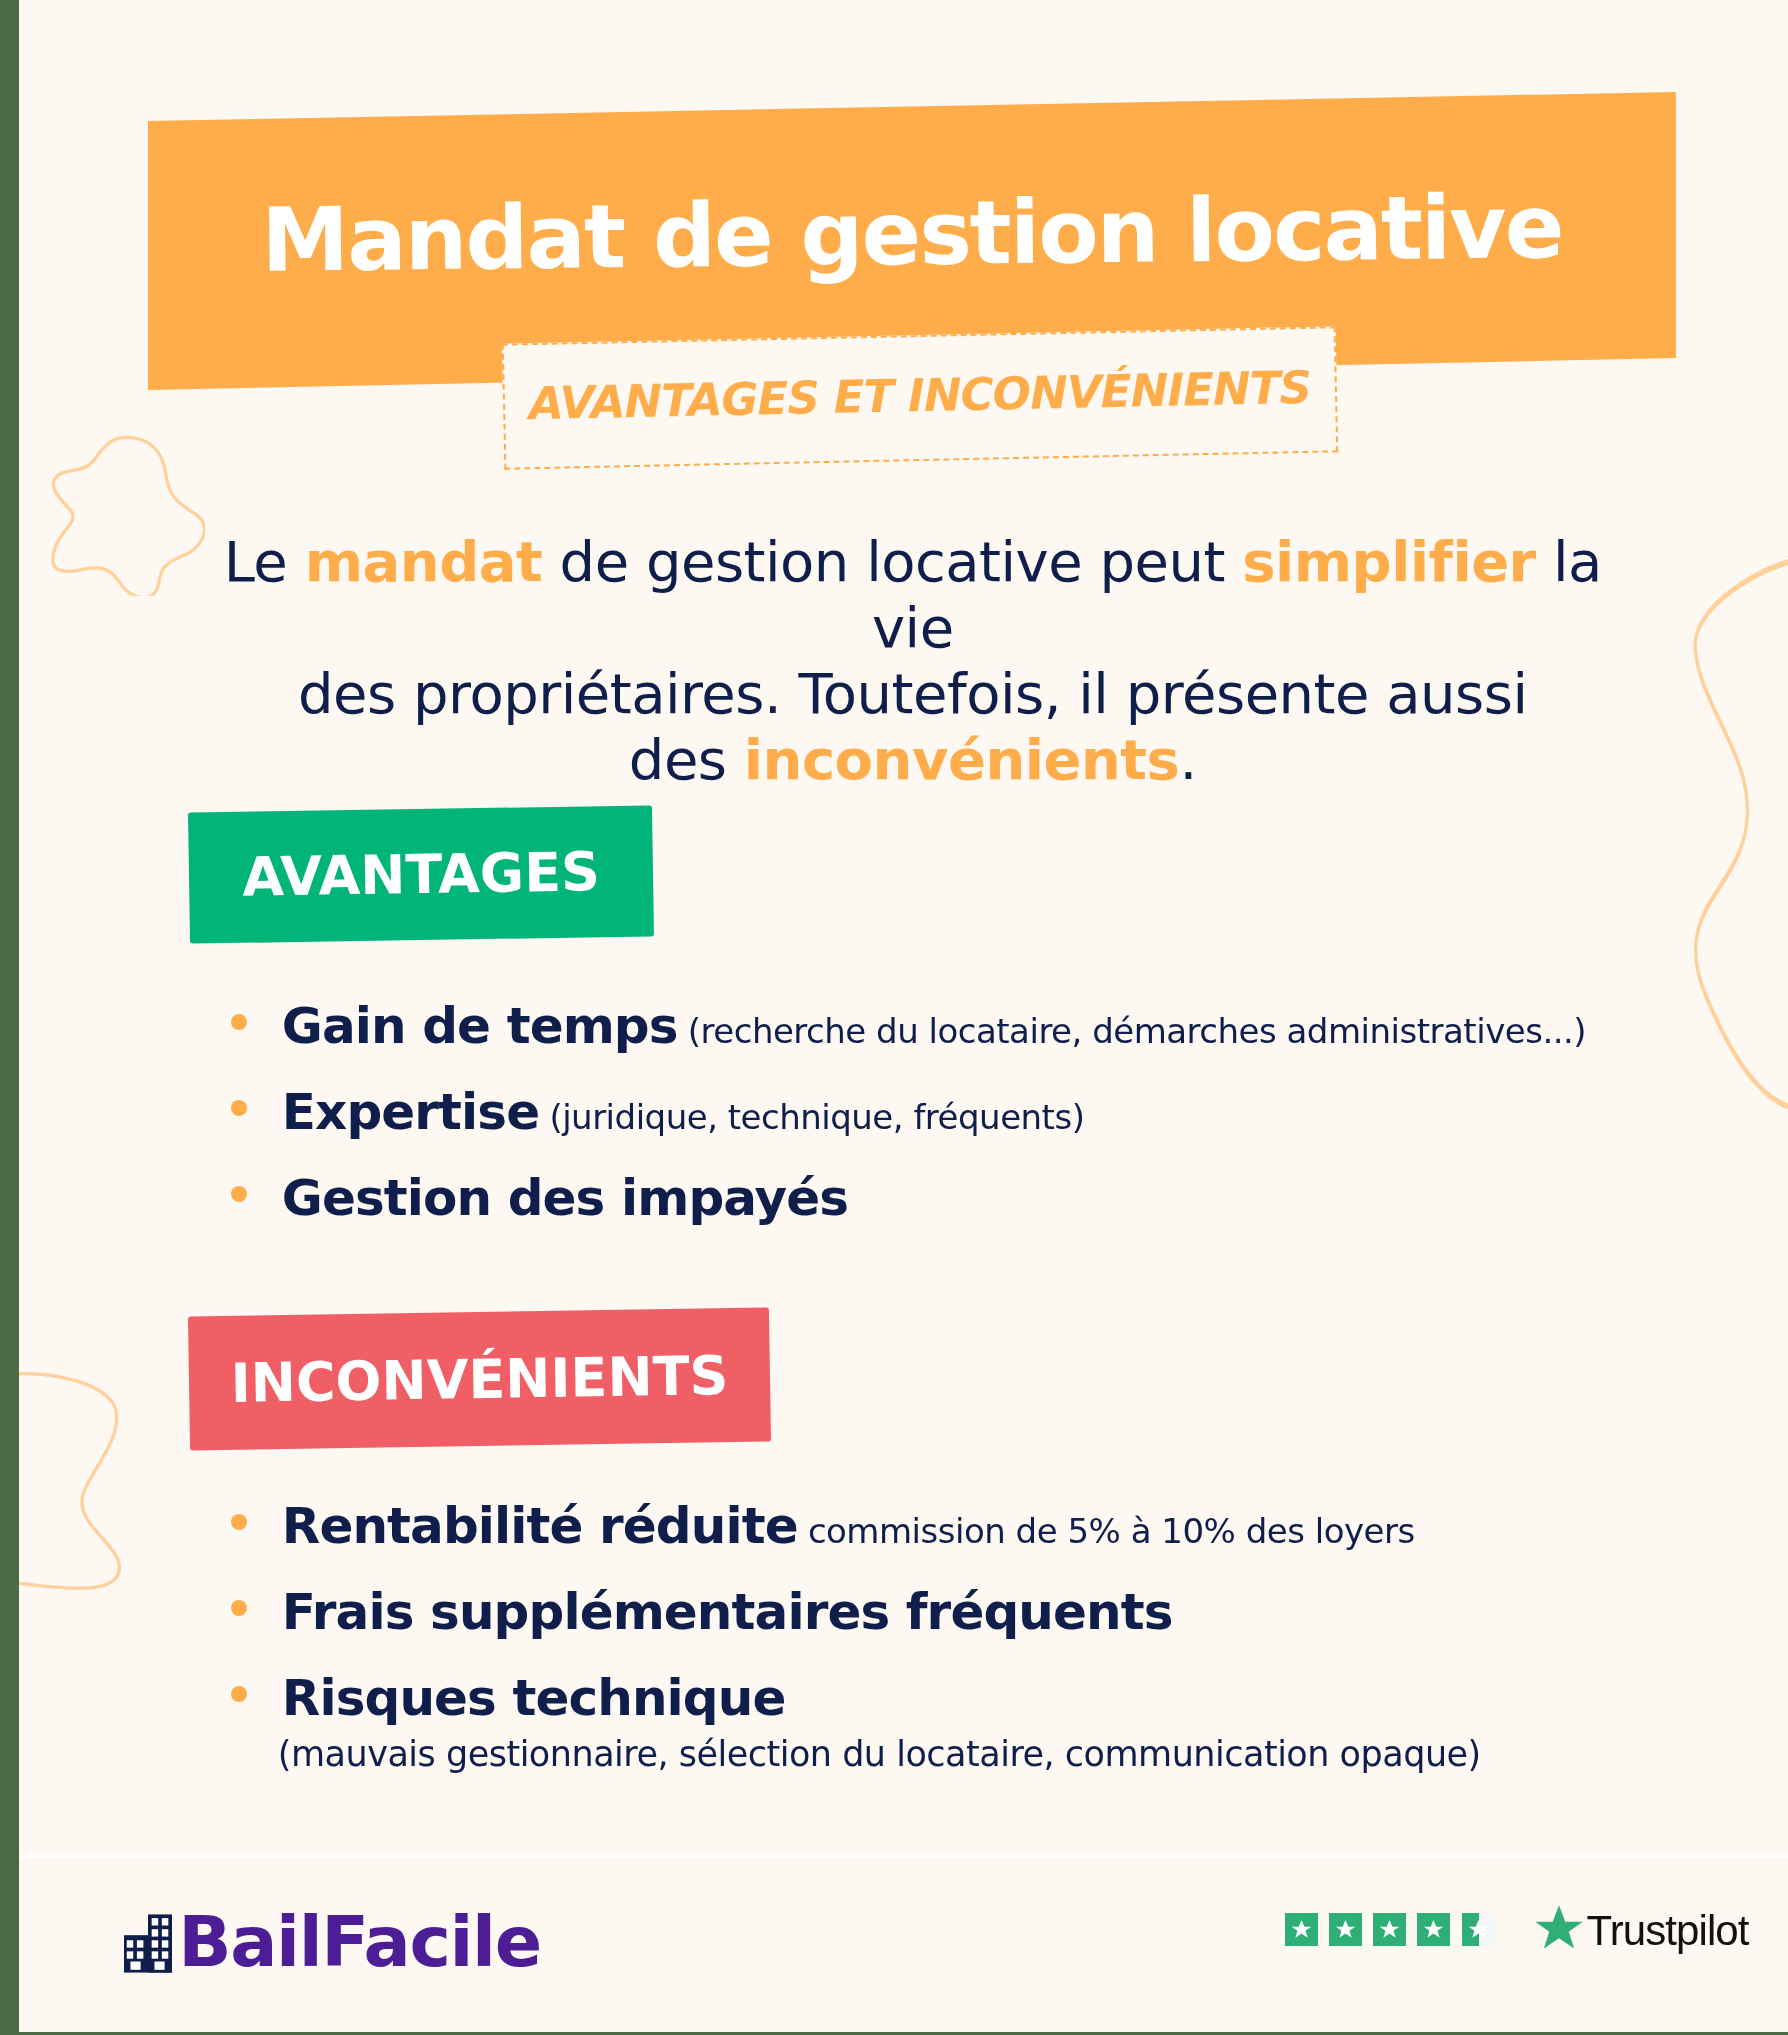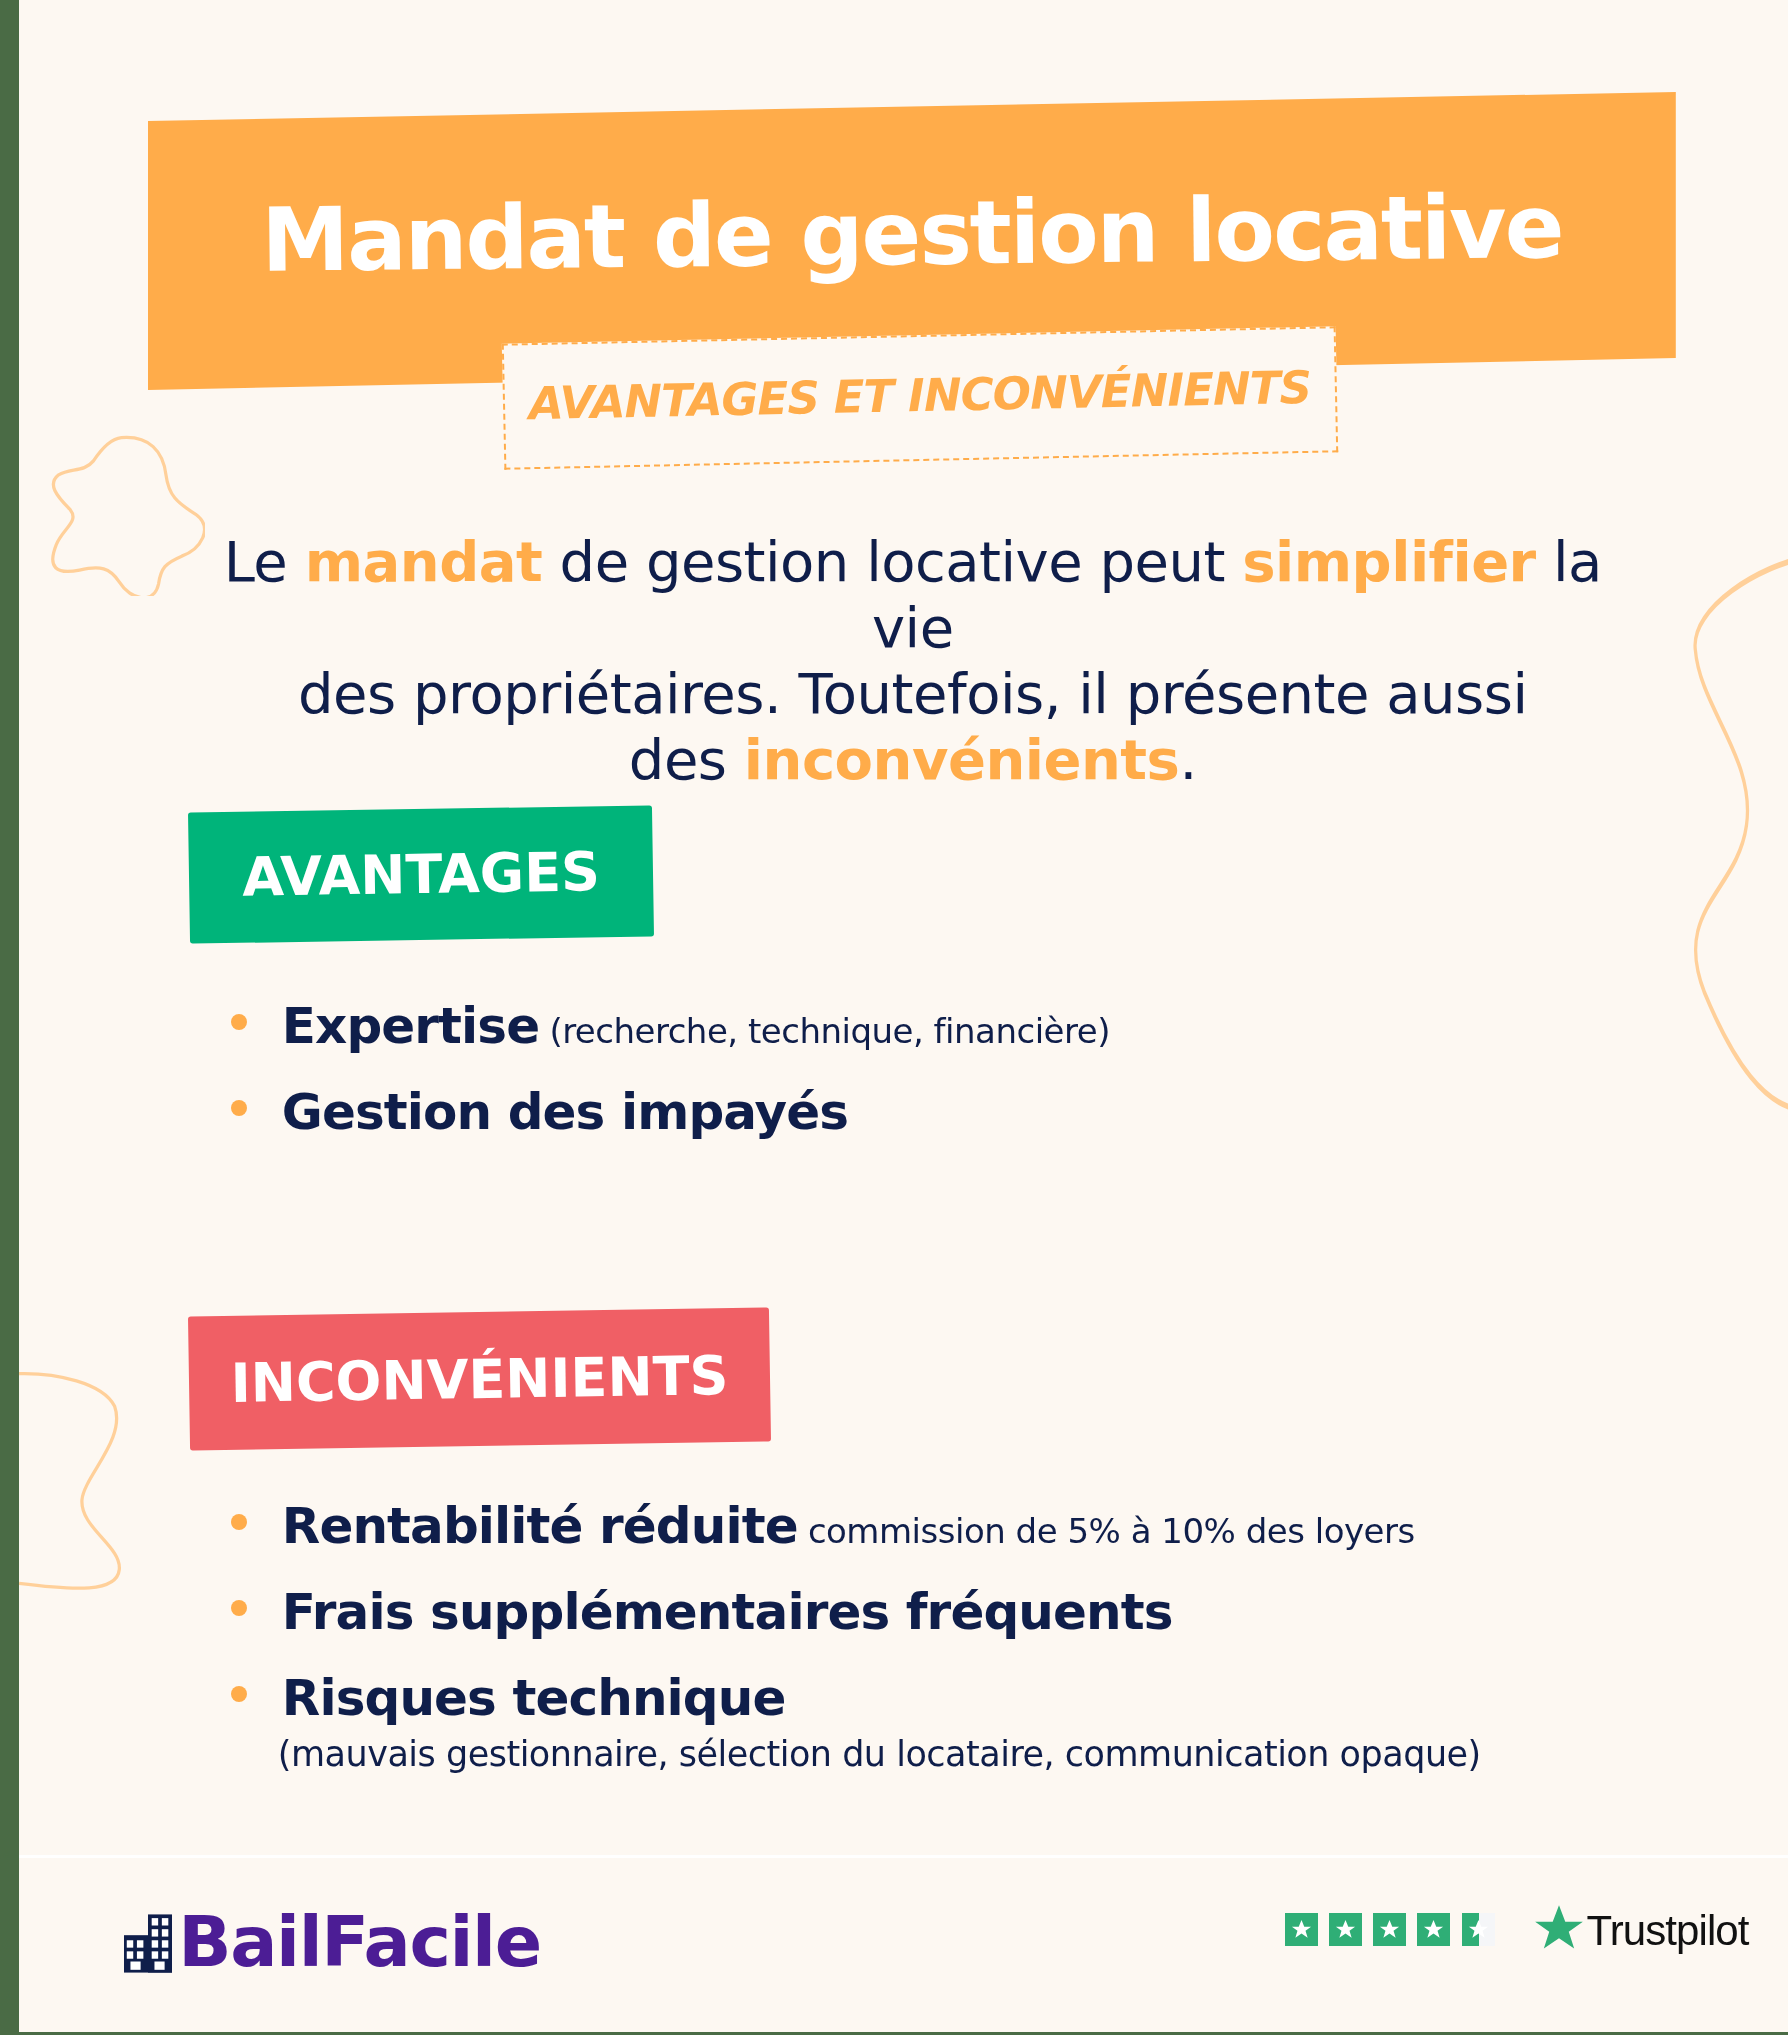--- a/index.html
+++ b/index.html
@@ -203,22 +203,27 @@
       <span>des </span><span class="hl">inconvénients</span><span>.</span>
     </div>
   </div>
 
   <div class="section-tag tag-avantages">
     <span>AVANTAGES</span>
   </div>
   <ul class="list list-avantages">
     <li class="item">
       <span class="bullet"></span>
+      <span class="item-strong">Gain de temps</span>
+      <span class="item-note">(recherche du locataire, démarches administratives...)</span>
+    </li>
+    <li class="item">
+      <span class="bullet"></span>
       <span class="item-strong">Expertise</span>
-      <span class="item-note">(recherche, technique, financière)</span>
+      <span class="item-note">(juridique, technique, fréquents)</span>
     </li>
     <li class="item">
       <span class="bullet"></span>
       <span class="item-strong">Gestion des impayés</span>
     </li>
   </ul>
 
   <div class="section-tag tag-inconv">
     <span>INCONVÉNIENTS</span>
   </div>

